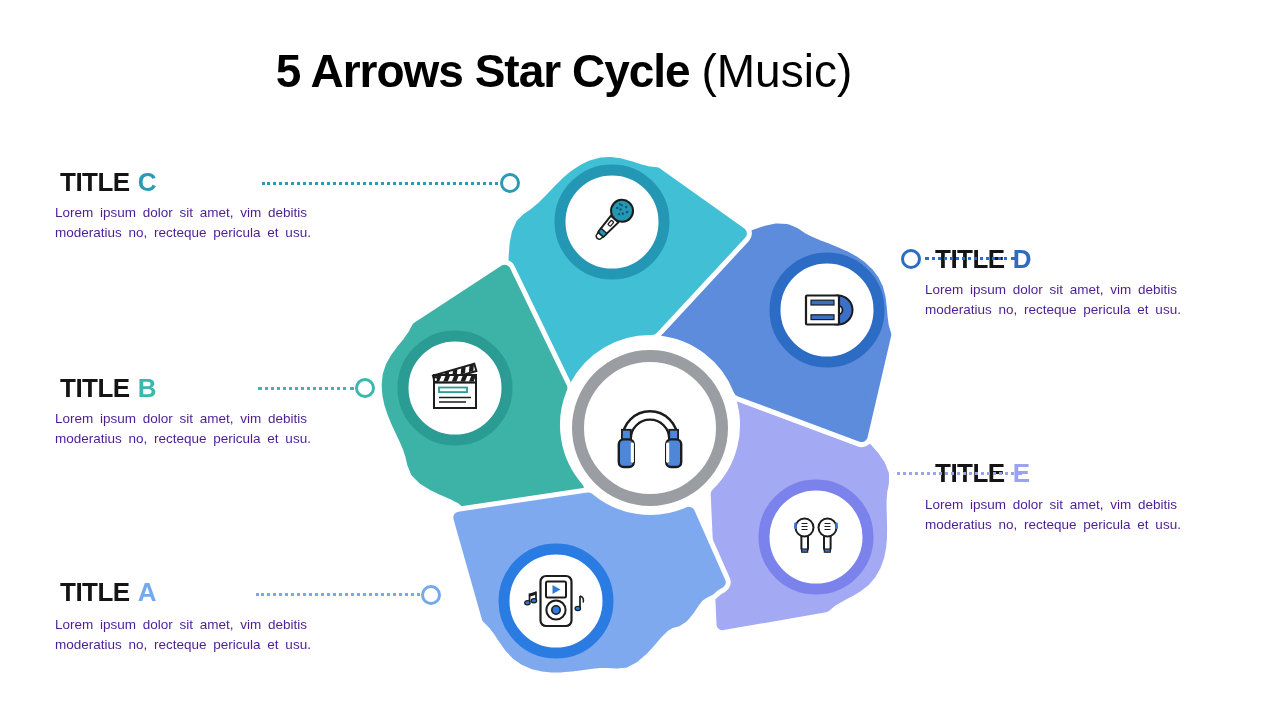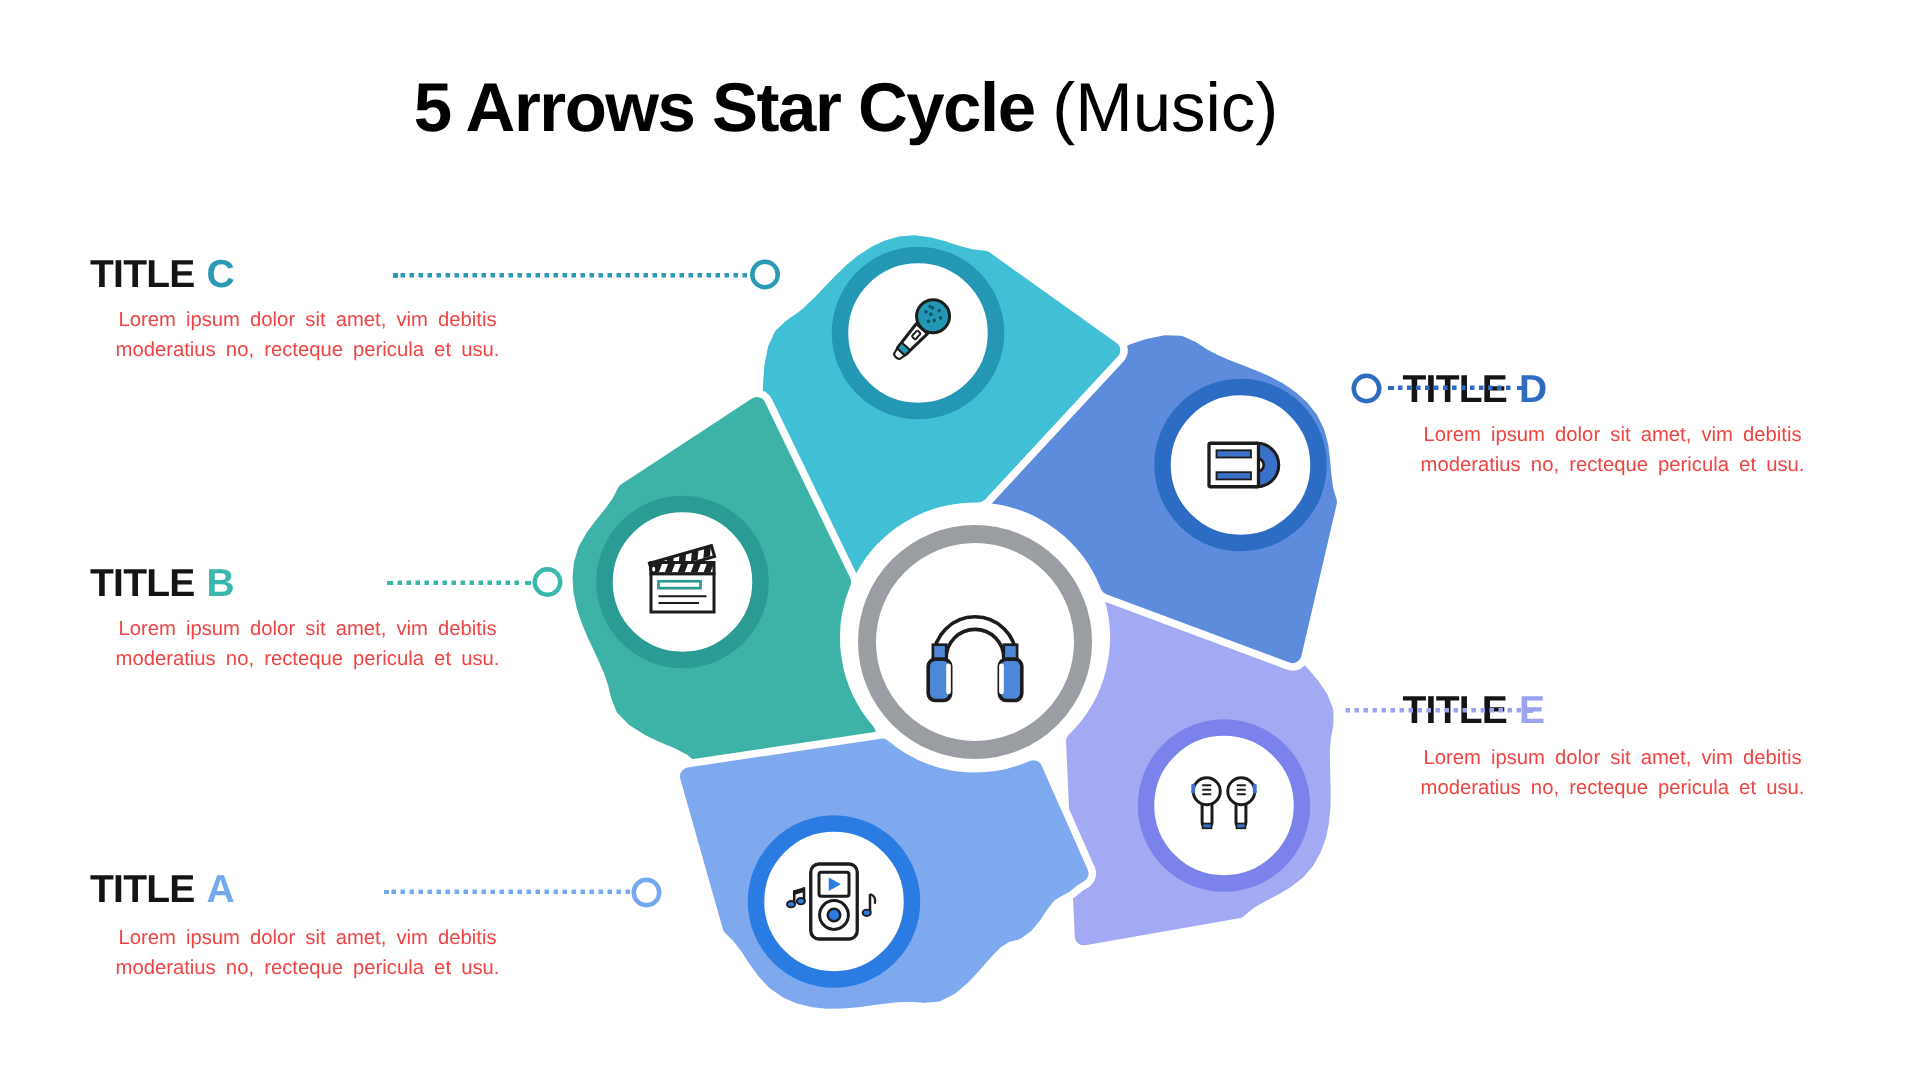--- a/index.html
+++ b/index.html
@@ -4,21 +4,21 @@
 <style>
   html,body{margin:0;padding:0;background:#fff;}
   .stage{position:relative;width:1280px;height:720px;background:#fff;overflow:hidden;
          font-family:"Liberation Sans",sans-serif;}
   .main-title{position:absolute;left:0;top:44px;width:1128px;text-align:center;margin:0;
               font-size:46px;font-weight:700;color:#000;letter-spacing:-1px;}
   .main-title .light{font-weight:400;letter-spacing:0;}
   .co-head{position:absolute;display:flex;align-items:center;justify-content:flex-start;
            font-size:26px;font-weight:700;color:#141414;letter-spacing:-0.5px;white-space:nowrap;}
   .co-letter{margin-left:8px;}
-  .co-text{position:absolute;font-size:13.5px;line-height:1.5;color:#ef4444;text-align:center;
+  .co-text{position:absolute;font-size:13.5px;line-height:1.5;color:#4c1d95;text-align:left;
            word-spacing:3px;}
   .co-line{position:absolute;height:0;border-top:3px dotted #999;}
   .co-circle{position:absolute;width:14px;height:14px;border:3.5px solid #999;border-radius:50%;
              background:#fff;}
   svg{position:absolute;}
 </style>
 </head>
 <body>
 
 <div class="stage">

